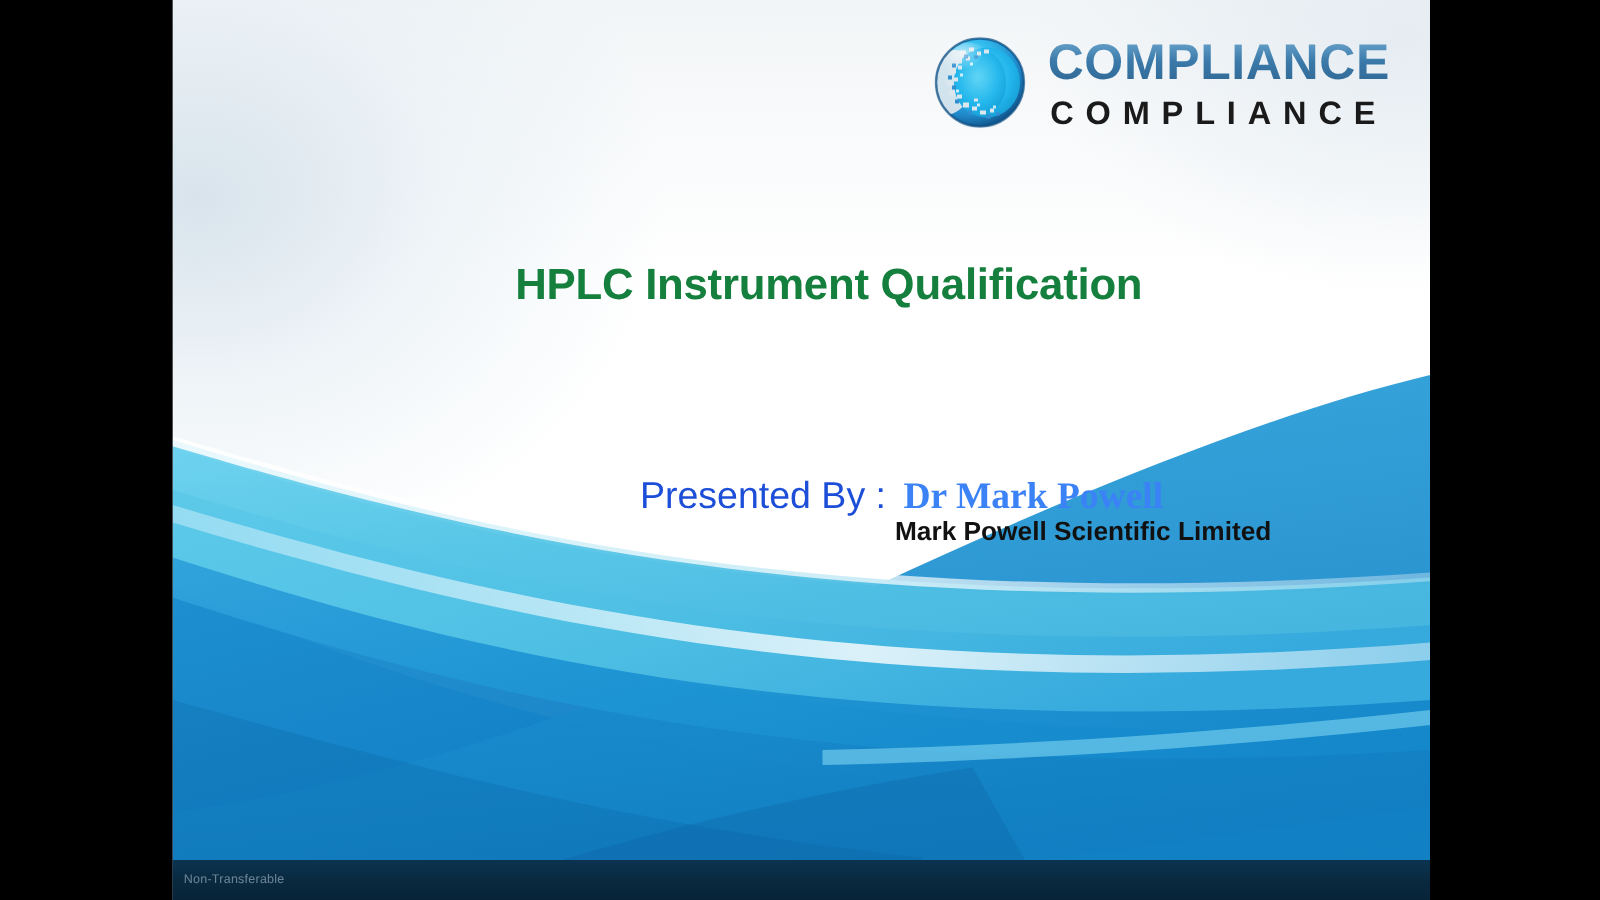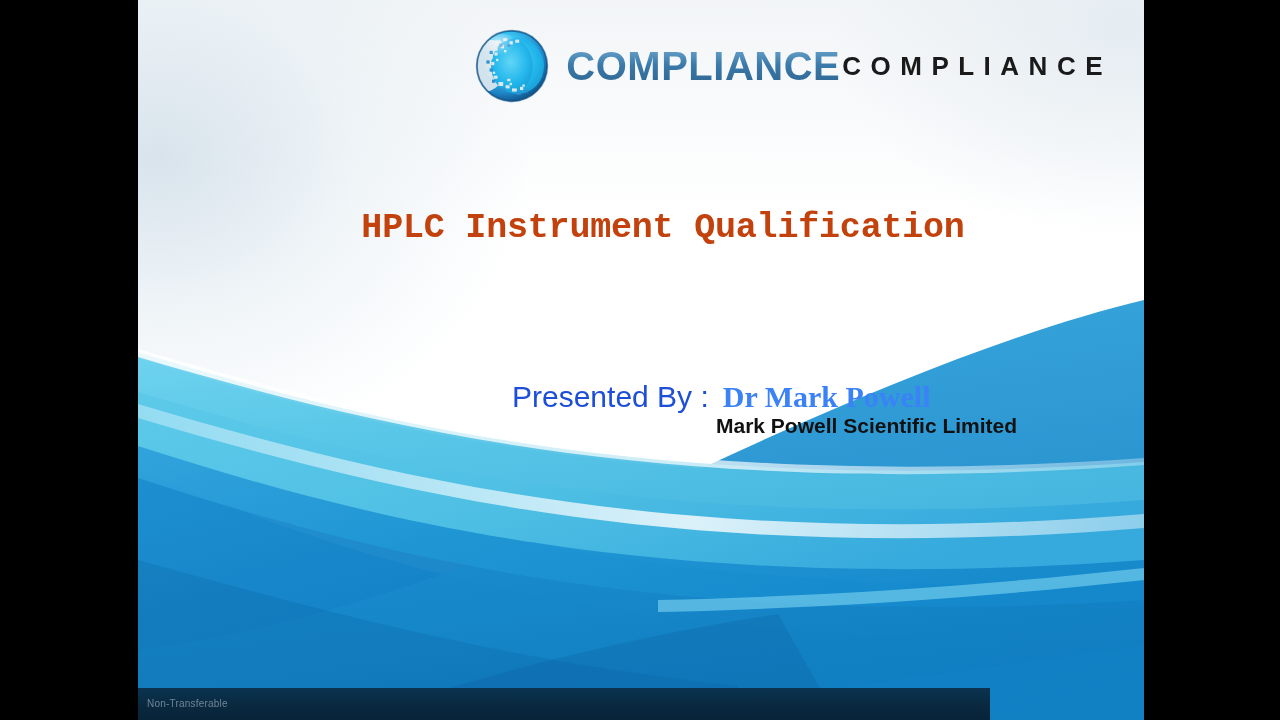--- a/index.html
+++ b/index.html
@@ -79,21 +79,21 @@
     z-index: 12;
   }
   #logo-globe {
     width: 80px;
     height: 80px;
     flex: 0 0 auto;
     display: block;
   }
   .logo-wordmark {
     display: flex;
-    flex-direction: row;
+    flex-direction: column;
     align-items: stretch;
     line-height: 1;
   }
   .logo-compliance {
     font-family: "Liberation Sans", sans-serif;
     font-size: 40px;
     font-weight: bold;
     letter-spacing: 0.5px;
     color: #3b7cab;
     background: linear-gradient(180deg,#6ea8cf 0%, #3a79a9 48%, #2f6692 100%);
@@ -116,24 +116,24 @@
   
   #title-block {
     position: absolute;
     left: 0;
     top: 208px;
     width: 1006px;
     text-align: center;
     z-index: 12;
   }
   .slide-title {
-    font-family: Liberation Mono, monospace;
+    font-family: Liberation Sans, sans-serif;
     font-size: 35px;
     font-weight: bold;
-    color: #c2410c;
+    color: #15803d;
     letter-spacing: -0.2px;
     white-space: nowrap;
     margin-left: 44px;
   }
   .slide-title.second {
     margin-top: 42px;
   }
 
   
   #presenter-block {
@@ -170,21 +170,21 @@
     color: #111111;
     padding-left: 204px;
     white-space: nowrap;
   }
 
   
   #footer-bar {
     position: absolute;
     left: 0;
     bottom: 0;
-    width: 852px;
+    width: 1006px;
     height: 32px;
     background: linear-gradient(180deg,#0b3350 0%, #09293f 55%, #072338 100%);
     z-index: 20;
     text-align: right;
   }
   .footer-text-stack {
     position: absolute;
     left: 14px;
     top: 5px;
     height: 22px;

